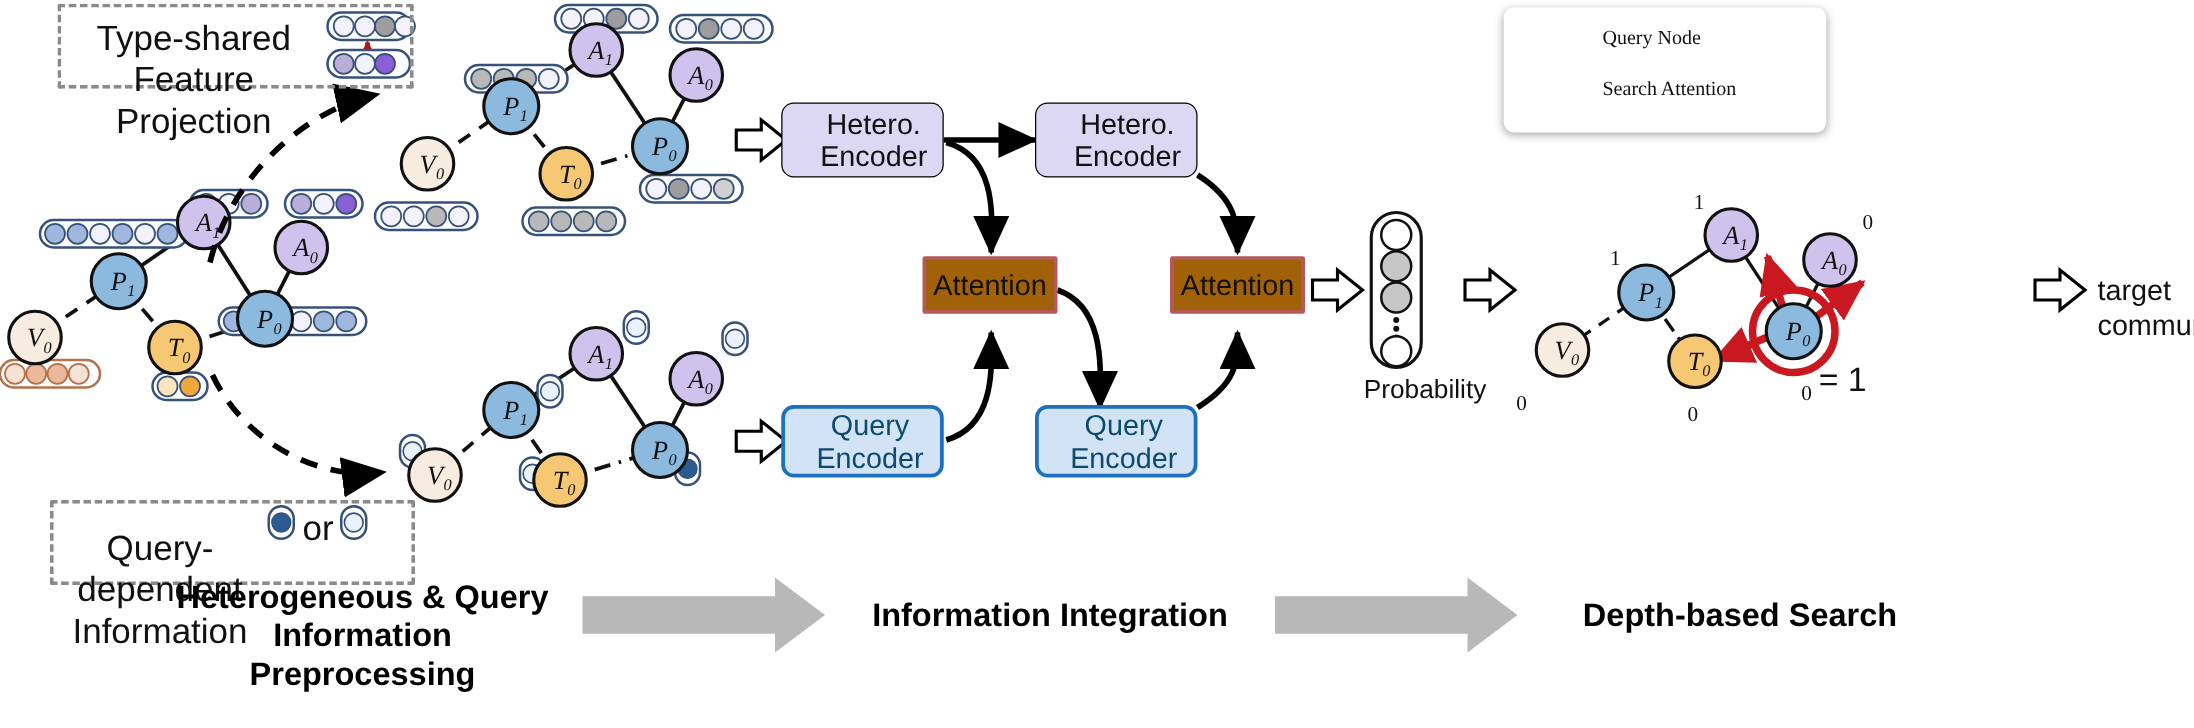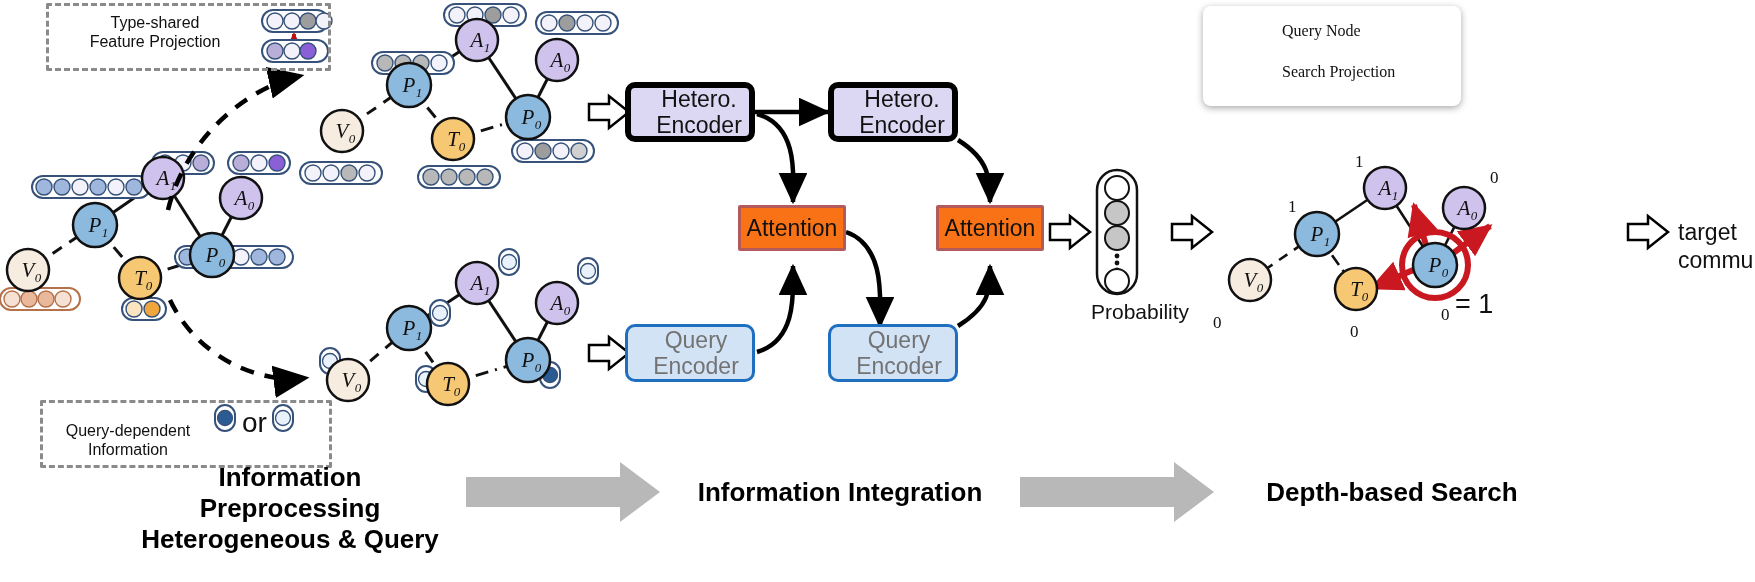--- a/index.html
+++ b/index.html
@@ -1,26 +1,26 @@
 <!DOCTYPE html>
 <html><head>
 <meta charset="utf-8">
 <style>
   html,body{margin:0;padding:0;background:#fff;}
   body{width:1755px;height:582px;position:relative;overflow:hidden;
        font-family:"Liberation Sans",sans-serif;}
   .stage{position:absolute;left:0;top:0;width:1755px;height:582px;}
   svg.layer{position:absolute;left:0;top:0;width:1755px;height:582px;overflow:visible;}
   .dash-box{position:absolute;border:3px dashed #8a8a8a;border-radius:2px;box-sizing:border-box;}
-  .box-label{position:absolute;text-align:center;font-size:16px;color:#111;line-height:1.18;}
+  .box-label{position:absolute;text-align:center;font-size:28px;color:#111;line-height:1.18;}
   .enc-box{position:absolute;box-sizing:border-box;display:flex;align-items:center;
            justify-content:center;text-align:center;line-height:1.15;}
-  .hetero{background:#dcd8f4;border:6px solid #000000;border-radius:10px;font-size:23px;color:#111;padding-left:18px;}
-  .query{background:#d3e3f6;border:3px solid #1e6fbf;border-radius:10px;font-size:23px;color:#737373;padding-left:12px;}
-  .attn{background:#f97316;border:3px solid #b55a5a;border-radius:2px;font-size:23px;color:#111;}
+  .hetero{background:#dcd8f4;border:1px solid #000000;border-radius:10px;font-size:23px;color:#111;padding-left:18px;}
+  .query{background:#d3e3f6;border:3px solid #1e6fbf;border-radius:10px;font-size:23px;color:#0c4a6e;padding-left:12px;}
+  .attn{background:#a16207;border:3px solid #b55a5a;border-radius:2px;font-size:23px;color:#111;}
   .stage-label{position:absolute;font-weight:bold;font-size:26px;color:#000;text-align:center;line-height:1.2;}
   .legend-card{position:absolute;background:#fff;border-radius:8px;
       box-shadow:0 2px 7px rgba(0,0,0,.35);box-sizing:border-box;}
   .legend-txt{position:absolute;font-family:"Liberation Serif",serif;font-size:16px;color:#111;}
   .prob-label{position:absolute;font-size:21px;color:#111;margin-left:28px;}
   .target-label{position:absolute;font-size:23px;color:#111;line-height:1.2;}
   .eq-label{position:absolute;font-size:27px;color:#111;}
   .deg{position:absolute;font-size:17px;color:#111;font-family:"Liberation Serif",serif;}
   .or-lbl{position:absolute;font-size:28px;color:#111;}
 </style>
@@ -413,25 +413,25 @@
   <div class="deg" style="left:1441px;top:305px;">0</div>
   <div class="eq-label" style="left:1455px;top:289px;">= 1</div>
 
   <div class="target-label" style="left:1678px;top:219px;width:90px;">
     <div>target</div>
     <div>community</div>
   </div>
 
   <div class="legend-card" style="left:1203px;top:6px;width:258px;height:100px;"></div>
   <div class="legend-txt" style="left:1282px;top:22px;">Query Node</div>
-  <div class="legend-txt" style="left:1282px;top:63px;">Search Projection</div>
+  <div class="legend-txt" style="left:1282px;top:63px;">Search Attention</div>
 
   <div class="stage-label" style="left:130px;top:462px;width:320px;">
+    <div>Heterogeneous &amp; Query</div>
     <div>Information Preprocessing</div>
-    <div>Heterogeneous &amp; Query</div>
   </div>
   <div class="stage-label" style="left:680px;top:477px;width:320px;">
     <div>Information Integration</div>
   </div>
   <div class="stage-label" style="left:1232px;top:477px;width:320px;">
     <div>Depth-based Search</div>
   </div>
 
 </div>
 

